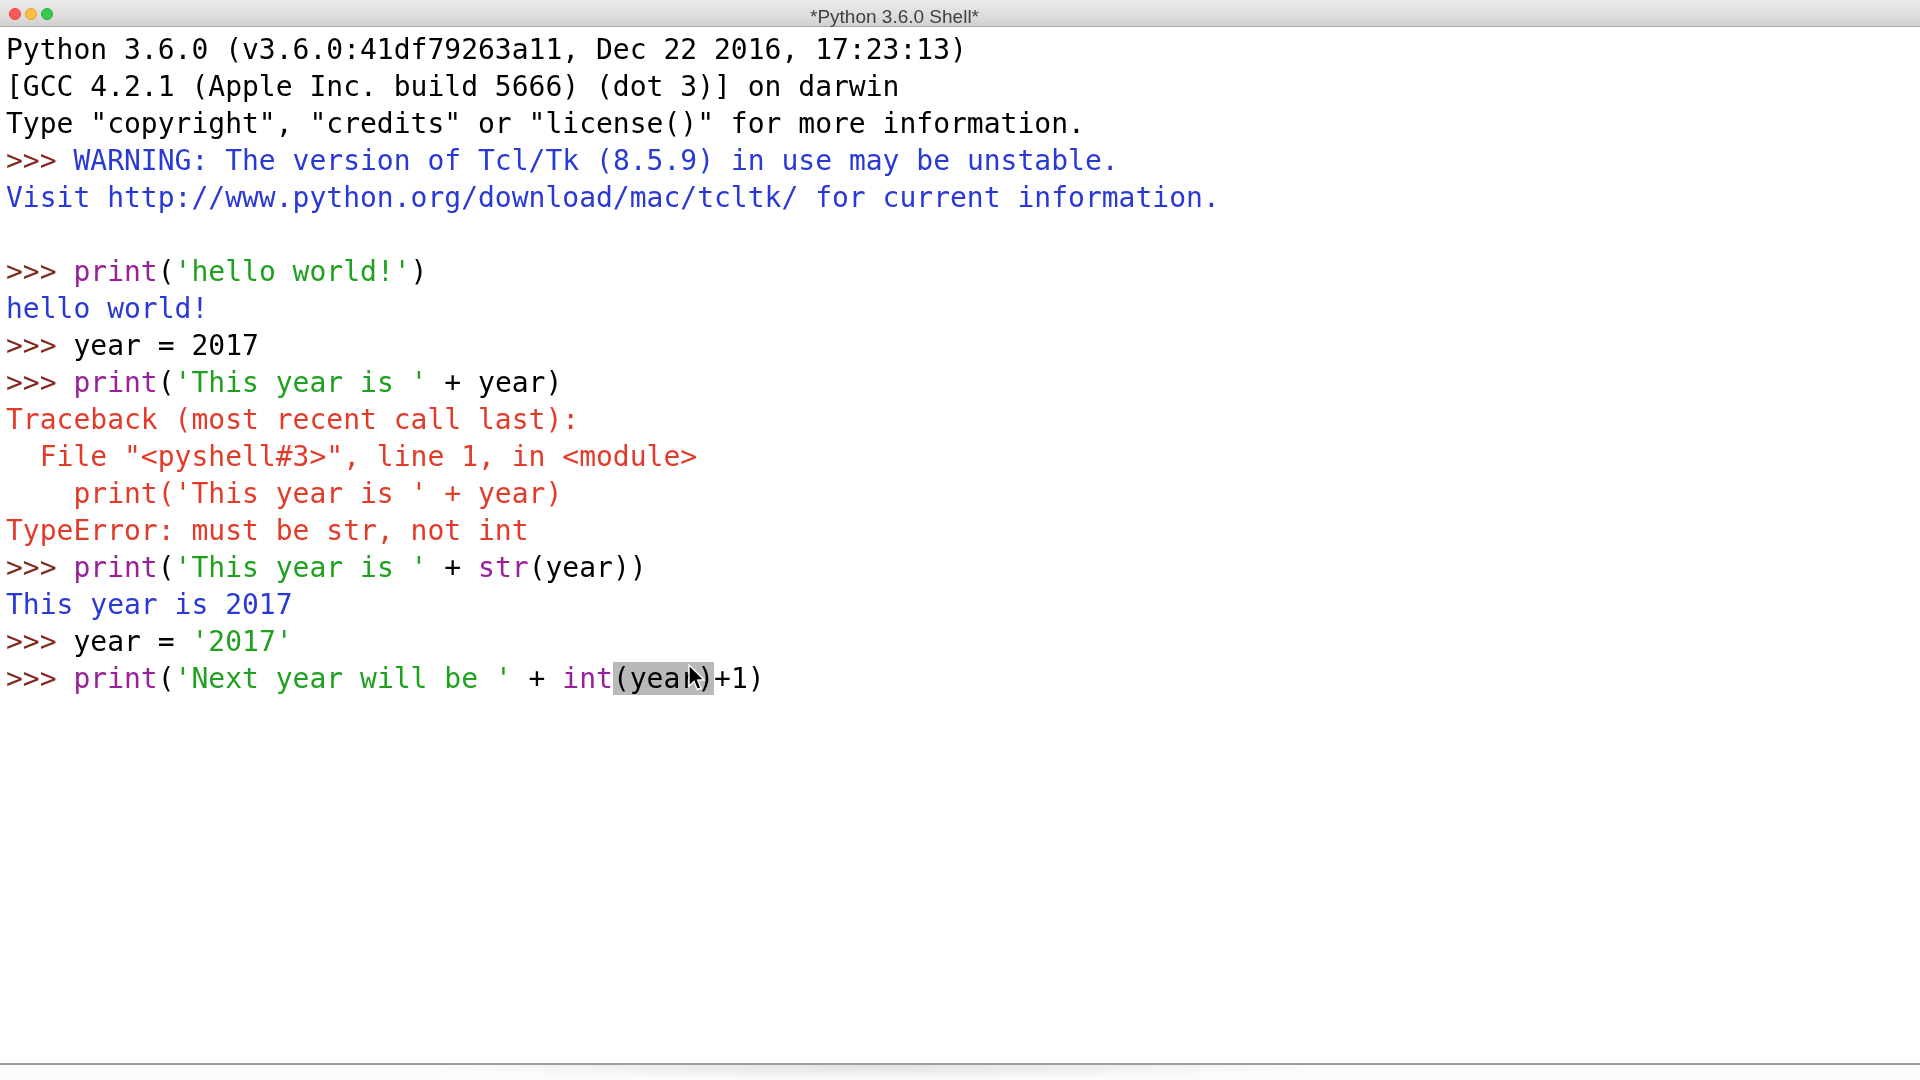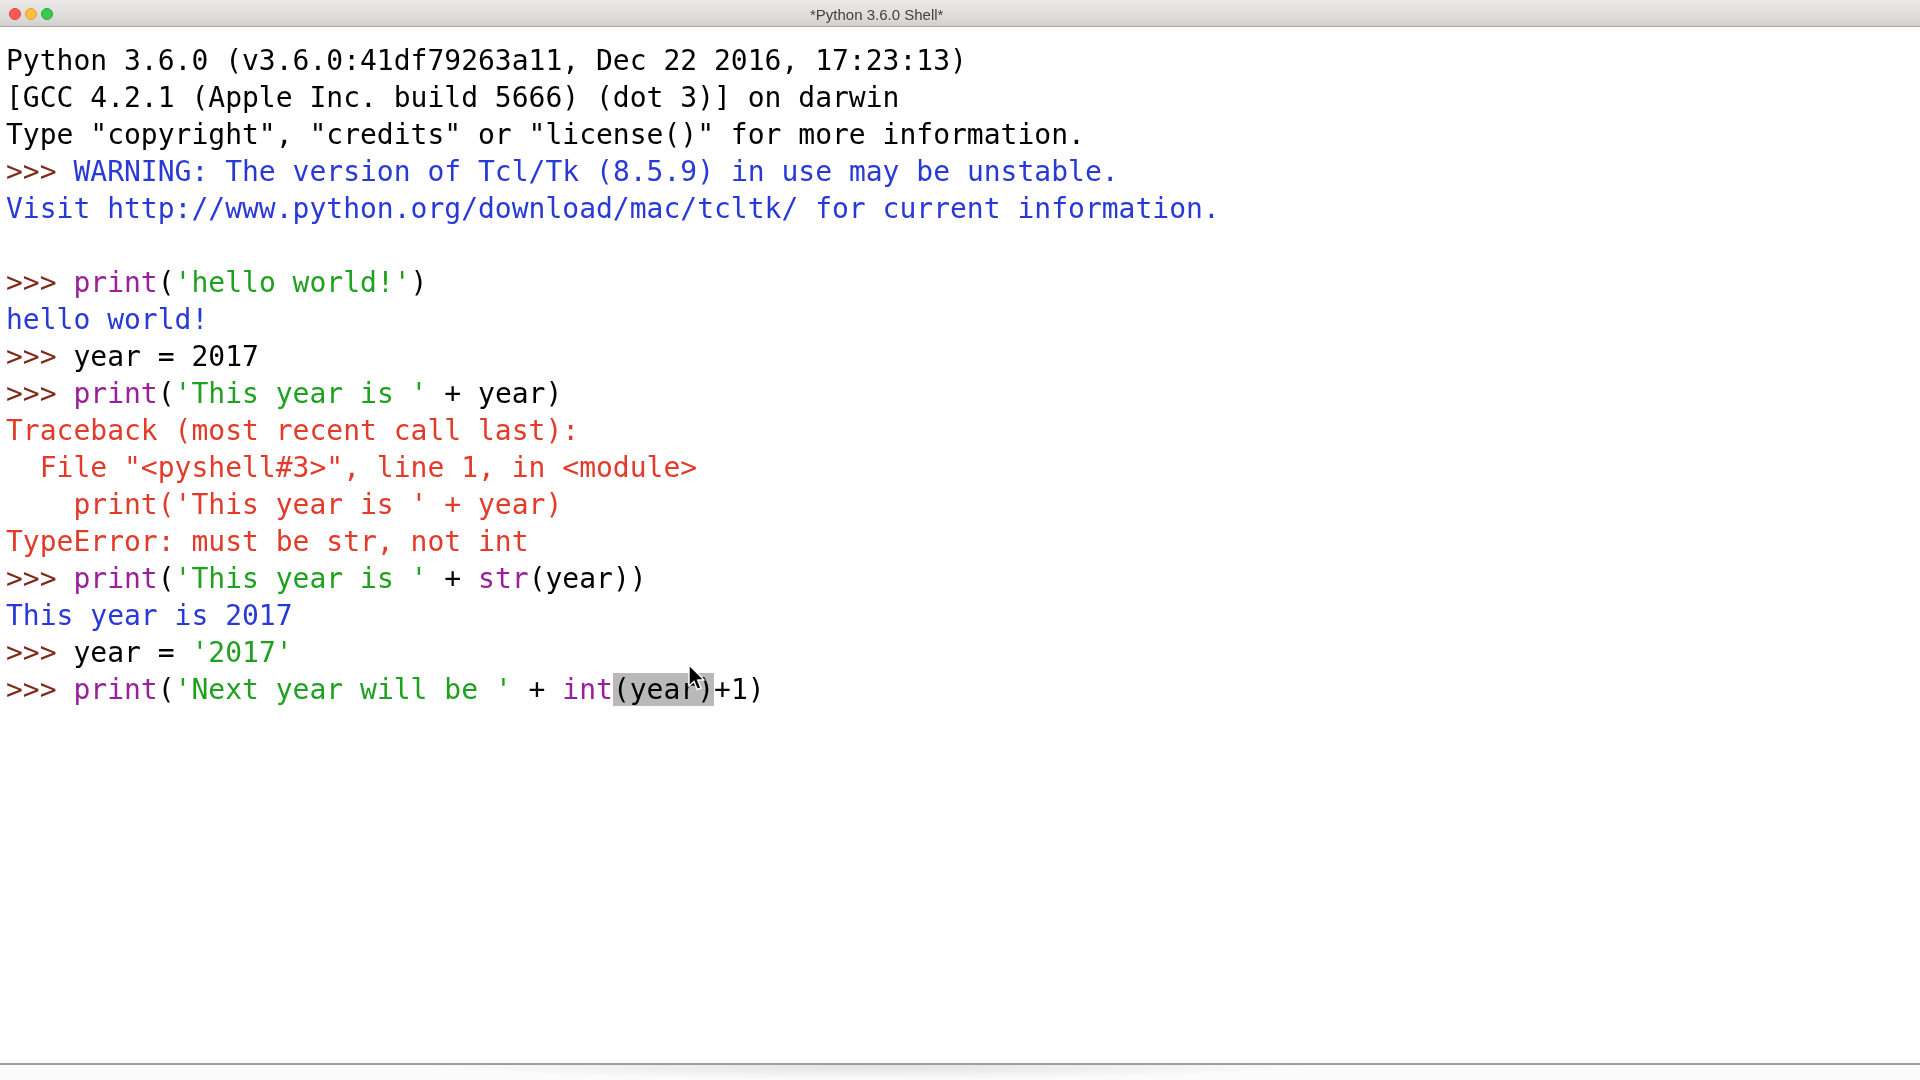--- a/index.html
+++ b/index.html
@@ -8,25 +8,25 @@
   .window { position:absolute; inset:0; background:#ffffff; }
 
   
   .titlebar { position:absolute; top:0; left:0; width:1920px; height:27px;
               background:linear-gradient(180deg,#eceae9 0%,#dddbda 70%,#d2d0cf 100%);
               border-bottom:1px solid #a9a7a6; }
   .traffic { position:absolute; top:8px; width:12px; height:12px; border-radius:50%; }
   .tl-close { left:9px;  background:#fc5b57; border:1px solid #e2423e; }
   .tl-min   { left:25px; background:#fdbe41; border:1px solid #dfa134; }
   .tl-zoom  { left:41px; background:#35cb4b; border:1px solid #2ca93c; }
-  .title { position:absolute; left:810px; top:6px; font-size:15px; color:#414141;text-align:right; }
+  .title { position:absolute; left:810px; top:6px; font-size:19px; color:#414141;text-align:right; }
 
   
   .console { position:absolute; top:28px; left:0; width:1920px; height:1034px;
-             padding:14px 0 0 6px; background:#ffffff;
+             padding:3px 0 0 6px; background:#ffffff;
              font-family:"DejaVu Sans Mono", monospace;
              font-size:28px; line-height:37px; white-space:pre; cursor:text; }
   .line { min-height:37px; }
 
   
   .calltip { position:absolute; left:126px; top:696px; height:42px;
              background:#ffffe0; border:1px solid #6f6f6f;
              box-shadow:2px 3px 5px rgba(0,0,0,0.35);
              font-family:"DejaVu Sans Mono", monospace;
              font-size:28px; line-height:40px; padding:0 6px; white-space:pre;

